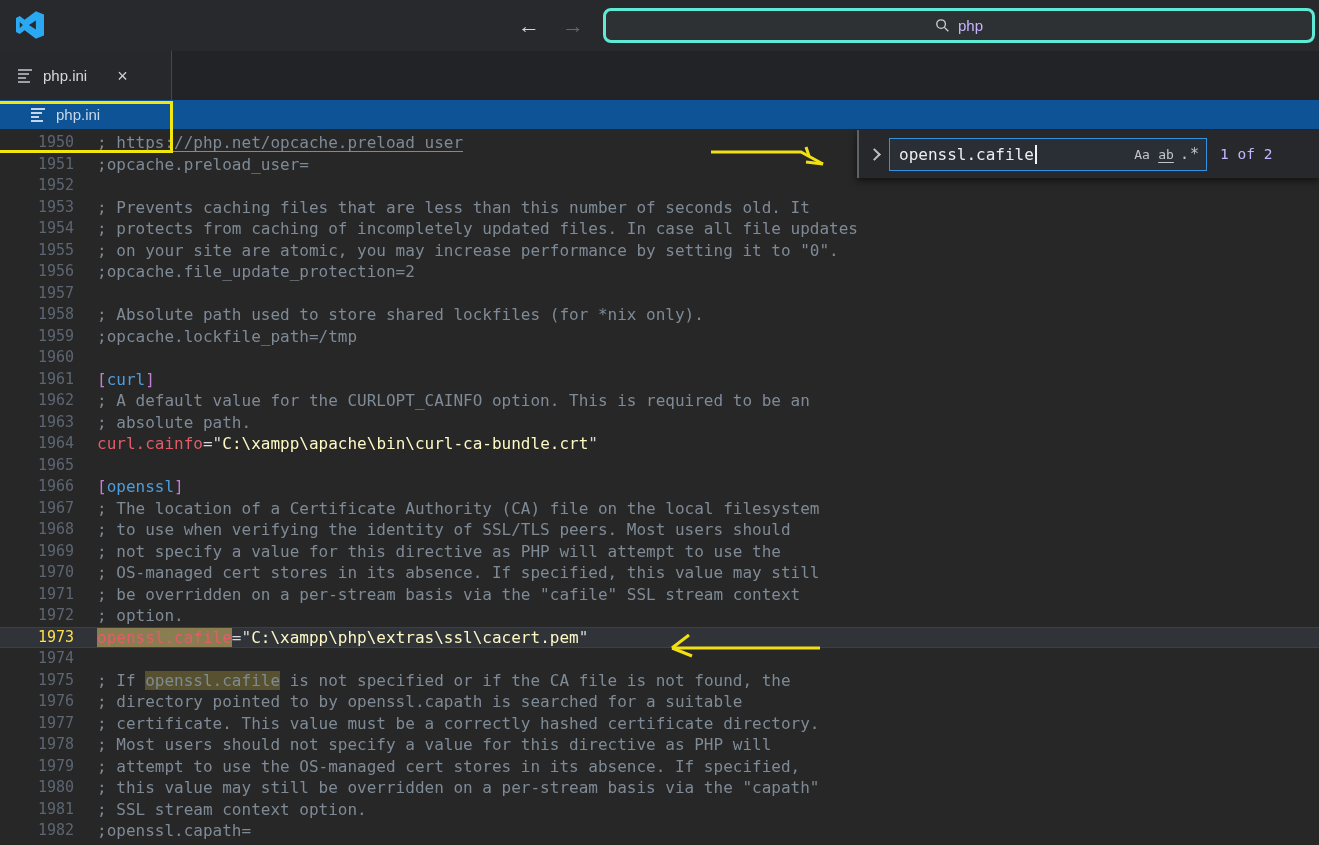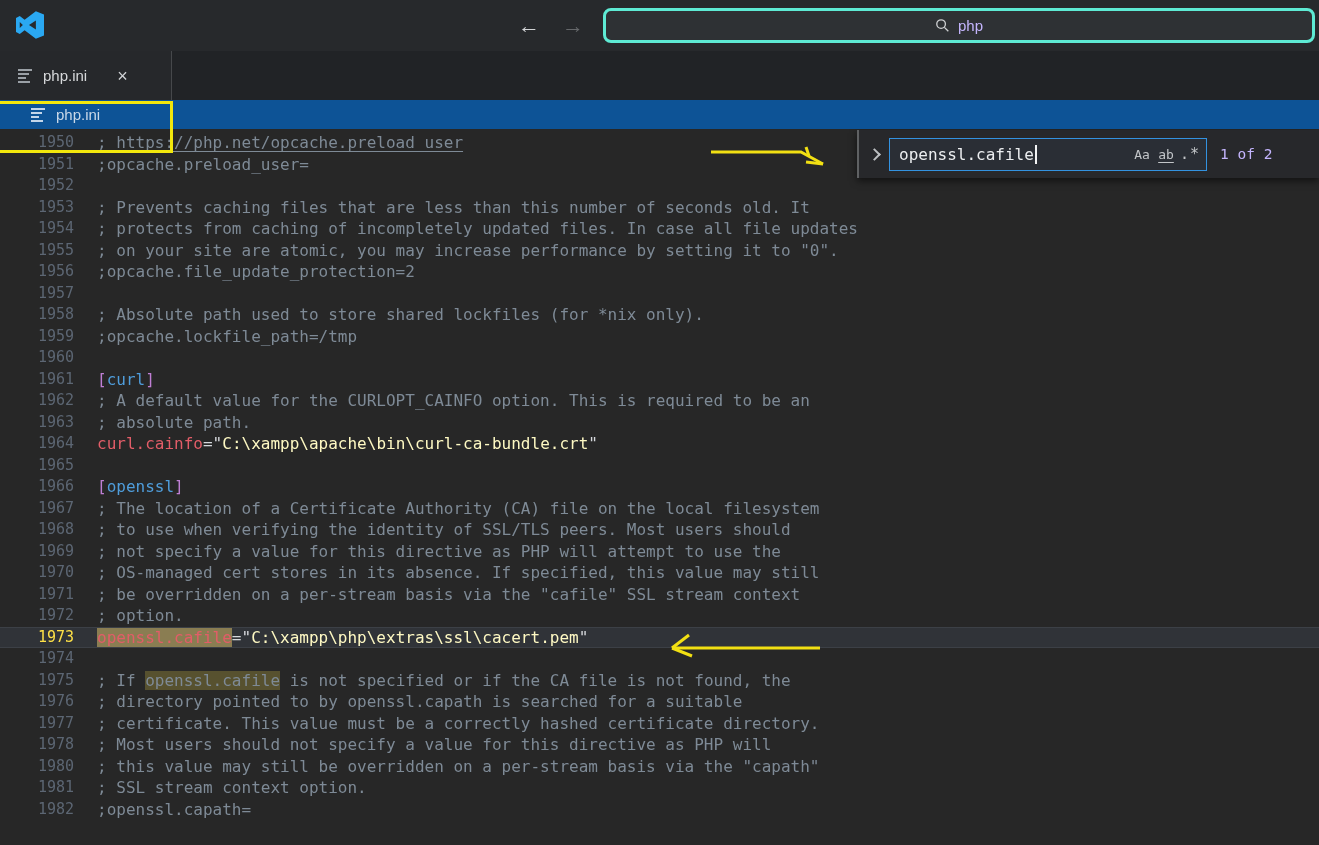--- a/index.html
+++ b/index.html
@@ -152,20 +152,21 @@
         <div class="line"><div class="gutter">1969</div><div class="codecol"><span class="c-comment">; not specify a value for this directive as PHP will attempt to use the</span></div></div>
         <div class="line"><div class="gutter">1970</div><div class="codecol"><span class="c-comment">; OS-managed cert stores in its absence. If specified, this value may still</span></div></div>
         <div class="line"><div class="gutter">1971</div><div class="codecol"><span class="c-comment">; be overridden on a per-stream basis via the "cafile" SSL stream context</span></div></div>
         <div class="line"><div class="gutter">1972</div><div class="codecol"><span class="c-comment">; option.</span></div></div>
         <div class="line current"><div class="gutter">1973</div><div class="codecol"><span class="c-key c-match-current">openssl.cafile</span><span class="c-punct">=</span><span class="c-punct">"</span><span class="c-string">C:\xampp\php\extras\ssl\cacert.pem</span><span class="c-punct">"</span></div></div>
         <div class="line"><div class="gutter">1974</div><div class="codecol"></div></div>
         <div class="line"><div class="gutter">1975</div><div class="codecol"><span class="c-comment">; If </span><span class="c-comment c-match">openssl.cafile</span><span class="c-comment"> is not specified or if the CA file is not found, the</span></div></div>
         <div class="line"><div class="gutter">1976</div><div class="codecol"><span class="c-comment">; directory pointed to by openssl.capath is searched for a suitable</span></div></div>
         <div class="line"><div class="gutter">1977</div><div class="codecol"><span class="c-comment">; certificate. This value must be a correctly hashed certificate directory.</span></div></div>
         <div class="line"><div class="gutter">1978</div><div class="codecol"><span class="c-comment">; Most users should not specify a value for this directive as PHP will</span></div></div>
+        <div class="line"><div class="gutter">1979</div><div class="codecol"><span class="c-comment">; attempt to use the OS-managed cert stores in its absence. If specified,</span></div></div>
         <div class="line"><div class="gutter">1980</div><div class="codecol"><span class="c-comment">; this value may still be overridden on a per-stream basis via the "capath"</span></div></div>
         <div class="line"><div class="gutter">1981</div><div class="codecol"><span class="c-comment">; SSL stream context option.</span></div></div>
         <div class="line"><div class="gutter">1982</div><div class="codecol"><span class="c-comment">;openssl.capath=</span></div></div>
       </div>
 
     <div class="findwidget" style="top:1px;">
       <div class="find-chevron">
           <span></span>
         </div>
       <div class="find-input" role="textbox">

